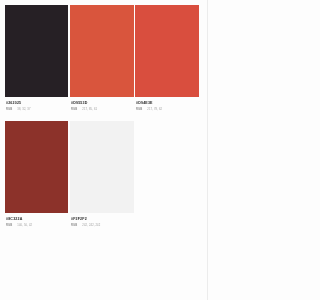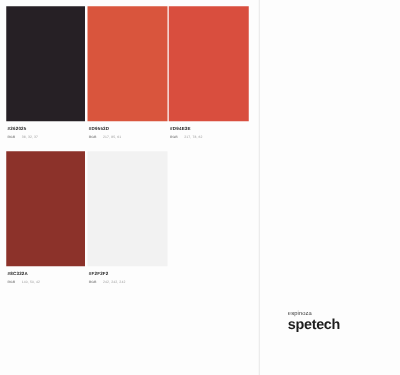--- a/index.html
+++ b/index.html
@@ -169,18 +169,14 @@
     <div class="chip" style="background: rgb(242, 242, 242);"></div>
     <div class="meta">
       <span class="hexline">#F2F2F2</span>
       <div class="rgbrow">
         <span class="rgbtag">RGB</span>
         <span class="rgbval">242, 242, 242</span>
       </div>
     </div>
   </div>
 
-  <div class="brand">
-    <span class="brand-top">espinoza</span>
-    <span class="brand-main">spetech</span>
-  </div>
 
 </div>
 
 </body></html>

